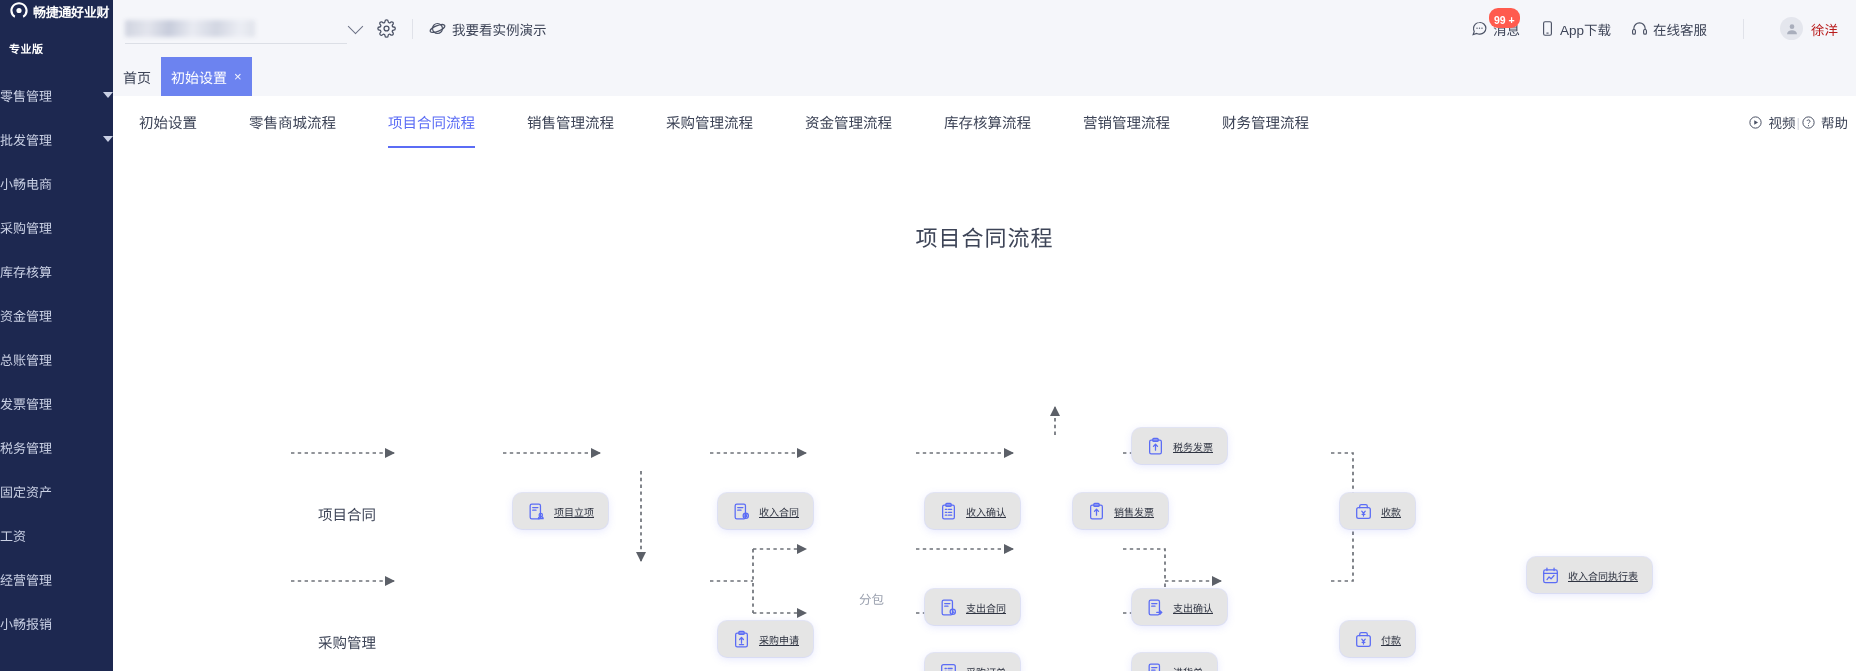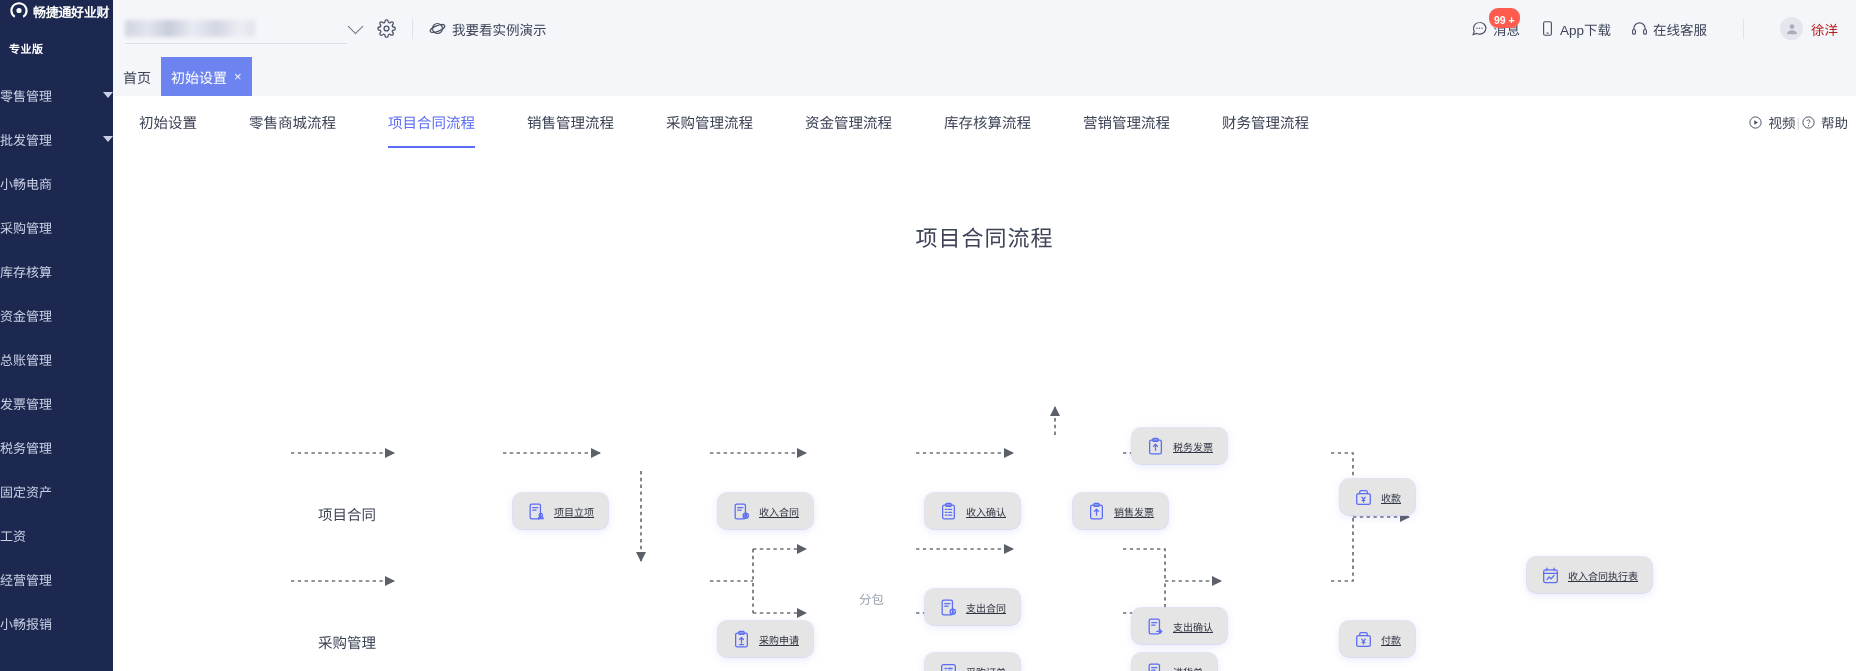--- a/index.html
+++ b/index.html
@@ -460,21 +460,21 @@
               <span>税务发票</span>
             </div>
             <div class="node" style="left: 960px; top: 345px;">
               <svg class="ico" viewBox="0 0 24 24" fill="none" stroke="#5b6cf5" stroke-width="1.6" stroke-linecap="round" stroke-linejoin="round">
                 <rect x="4.6" y="4" width="14.8" height="17.4" rx="2"></rect>
                 <rect x="8.6" y="1.9" width="6.8" height="3.6" rx="1.1"></rect>
                 <path d="M12 16.6V9.4M9.4 11.8L12 9.1l2.6 2.7"></path>
               </svg>
               <span>销售发票</span>
             </div>
-            <div class="node" style="left: 1227px; top: 331px;">
+            <div class="node" style="left: 1227px; top: 345px;">
               <svg class="ico" viewBox="0 0 24 24" fill="none" stroke="#5b6cf5" stroke-width="1.6" stroke-linecap="round" stroke-linejoin="round">
                 <rect x="3.4" y="7.2" width="17.2" height="13.6" rx="2.4"></rect>
                 <path d="M7.2 7.2V5.3a2 2 0 0 1 2-2h5.6a2 2 0 0 1 2 2v1.9"></path>
                 <path d="M9.8 11.6l2.2 2.6 2.2-2.6M12 14.2v3.6M10.2 15.6h3.6"></path>
               </svg>
               <span>收款</span>
             </div>
             <div class="node" style="left: 1414px; top: 409px;">
               <svg class="ico" viewBox="0 0 24 24" fill="none" stroke="#5b6cf5" stroke-width="1.6" stroke-linecap="round" stroke-linejoin="round">
                 <rect x="3.4" y="5" width="17.2" height="16" rx="2.2"></rect>
@@ -497,21 +497,21 @@
             <div class="node" style="left: 812px; top: 441px;">
               <svg class="ico" viewBox="0 0 24 24" fill="none" stroke="#5b6cf5" stroke-width="1.6" stroke-linecap="round" stroke-linejoin="round">
                 <rect x="4" y="2.6" width="13" height="18.8" rx="2"></rect>
                 <line x1="7.2" y1="7" x2="13.8" y2="7"></line>
                 <line x1="7.2" y1="10.4" x2="11.4" y2="10.4"></line>
                 <circle cx="17.4" cy="17.4" r="3.3"></circle>
                 <path d="M17.4 15.4v2.1l1.4.9"></path>
               </svg>
               <span>支出合同</span>
             </div>
-            <div class="node" style="left: 1019px; top: 460px; text-align: center;">
+            <div class="node" style="left: 1019px; top: 441px; text-align: center;">
               <svg class="ico" viewBox="0 0 24 24" fill="none" stroke="#5b6cf5" stroke-width="1.6" stroke-linecap="round" stroke-linejoin="round">
                 <rect x="4" y="2.6" width="13" height="18.8" rx="2"></rect>
                 <line x1="7.2" y1="7" x2="13.8" y2="7"></line>
                 <line x1="7.2" y1="10.4" x2="11.4" y2="10.4"></line>
                 <path d="M13.6 18.2h6.4M17.6 15.9l2.4 2.3-2.4 2.3"></path>
               </svg>
               <span>支出确认</span>
             </div>
             <div class="node" style="left: 812px; top: 505px;">
               <svg class="ico" viewBox="0 0 24 24" fill="none" stroke="#5b6cf5" stroke-width="1.6" stroke-linecap="round" stroke-linejoin="round">

